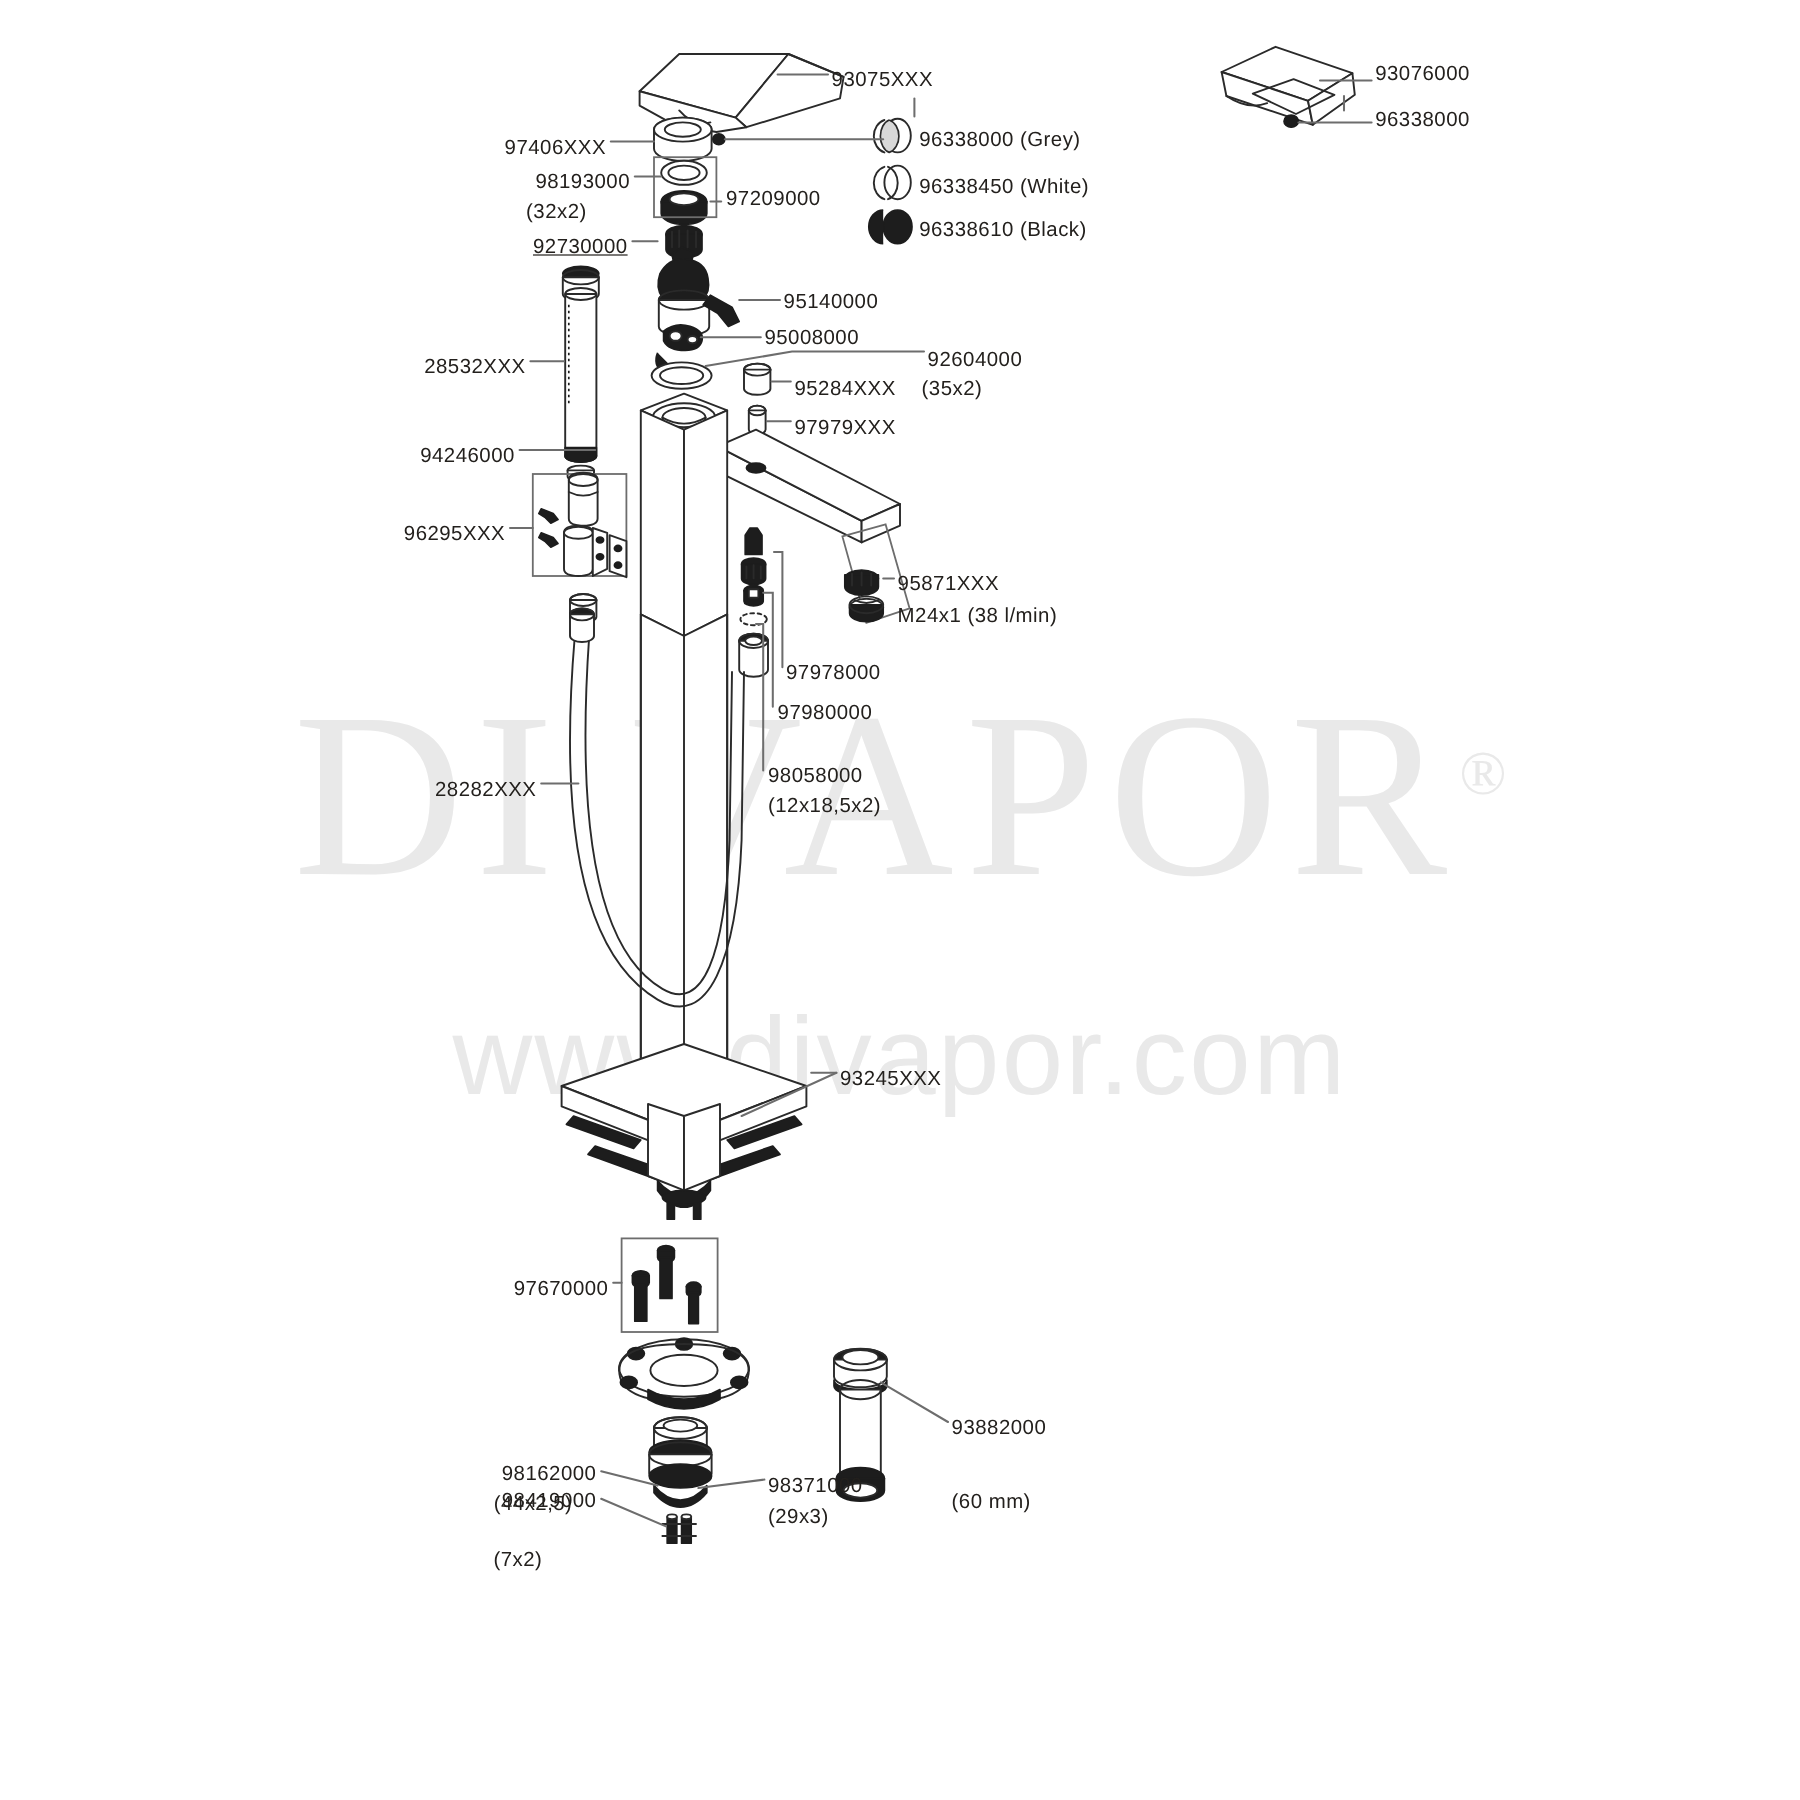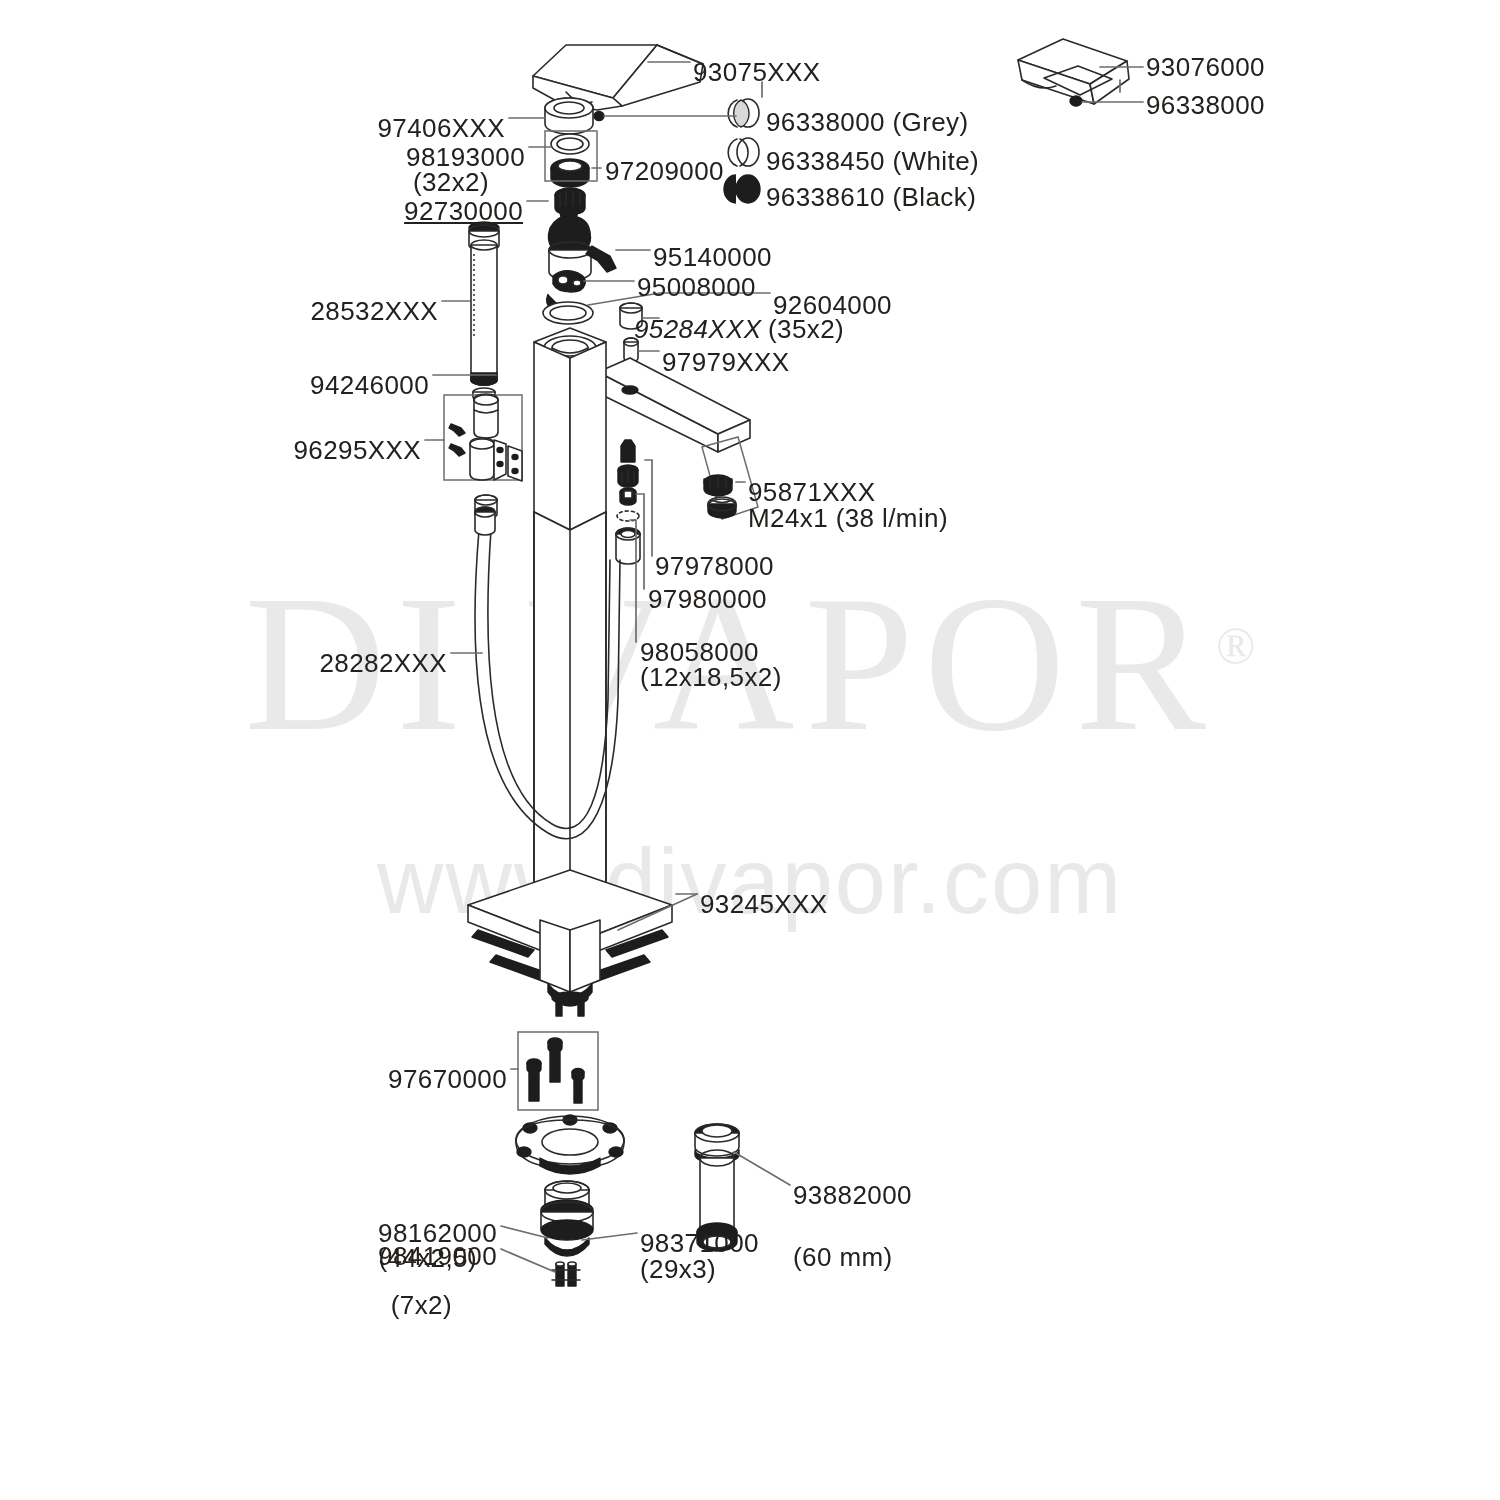--- a/index.html
+++ b/index.html
@@ -39,21 +39,21 @@
     line-height:1;
   }
 
   
   #art{position:absolute;left:0;top:0;width:1500px;height:1500px;z-index:2;}
 
   
   .lbl{
     position:absolute;
     font-family:"Liberation Sans", sans-serif;
-    font-size:26px;
+    font-size:17px;
     color:#23201d;
     letter-spacing:0.4px;
     white-space:nowrap;
     z-index:4;
     line-height:1.18;
   }
   .lbl.r{transform:translateX(-100%);}
 
   
   #footer{position:absolute;left:0;top:1290px;width:1500px;height:210px;z-index:5;}
@@ -424,21 +424,21 @@
       <div class="lbl r" style="left: 525px; top: 142px;">98193000</div>
       <div class="lbl r" style="left: 489px; top: 167px;">(32x2)</div>
       <div class="lbl" style="left: 605px; top: 156px;">97209000</div>
       <div class="lbl" style="left: 766px; top: 146px;">96338450 (White)</div>
       <div class="lbl" style="left: 766px; top: 182px;">96338610 (Black)</div>
       <div class="lbl r" style="left: 523px; top: 196px; text-decoration: underline;">92730000</div>
       <div class="lbl" style="left: 653px; top: 242px;">95140000</div>
       <div class="lbl" style="left: 637px; top: 272px;">95008000</div>
       <div class="lbl" style="left: 773px; top: 290px;">92604000</div>
       <div class="lbl r" style="left: 438px; top: 296px; text-align: right;">28532XXX</div>
-      <div class="lbl" style="left: 634px; top: 314px; font-style: italic;">95284XXX</div>
+      <div class="lbl" style="left: 662px; top: 314px;">95284XXX</div>
       <div class="lbl" style="left: 768px; top: 314px;">(35x2)</div>
       <div class="lbl" style="left: 662px; top: 347px;">97979XXX</div>
       <div class="lbl r" style="left: 429px; top: 370px;">94246000</div>
       <div class="lbl r" style="left: 421px; top: 435px;">96295XXX</div>
       <div class="lbl" style="left: 748px; top: 477px;">95871XXX</div>
       <div class="lbl" style="left: 748px; top: 503px;">M24x1 (38 l/min)</div>
       <div class="lbl" style="left: 655px; top: 551px;">97978000</div>
       <div class="lbl" style="left: 648px; top: 584px;">97980000</div>
       <div class="lbl" style="left: 640px; top: 637px;">98058000</div>
       <div class="lbl" style="left: 640px; top: 662px;">(12x18,5x2)</div>

